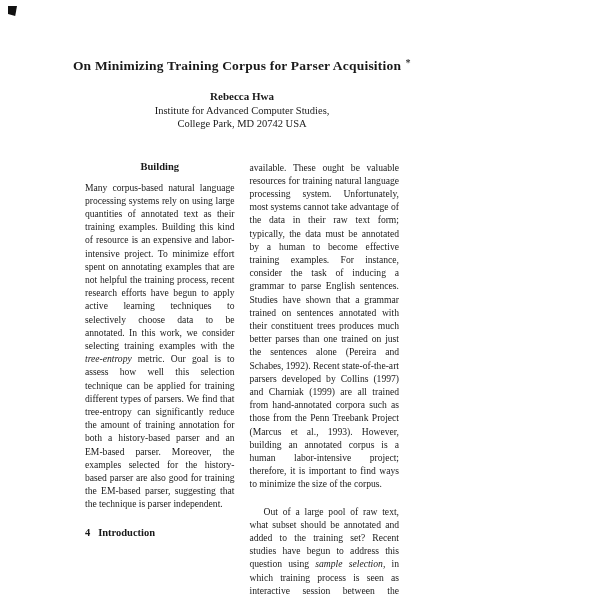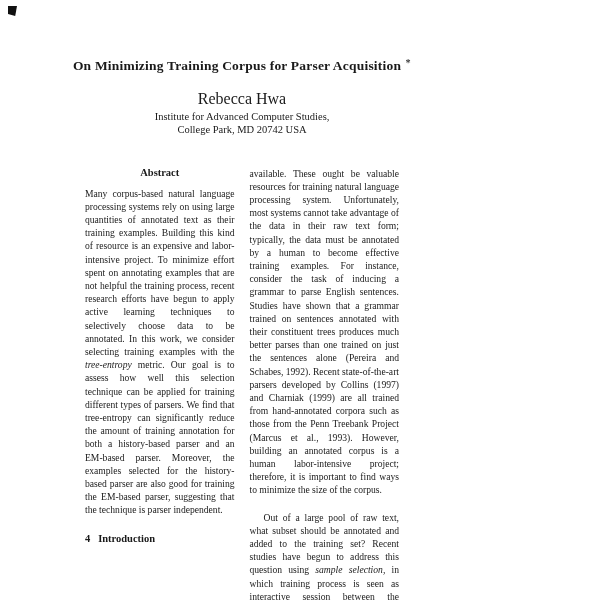--- a/index.html
+++ b/index.html
@@ -33,22 +33,22 @@
     font-size: 13.5px;
     font-weight: bold;
     margin: 0;
     letter-spacing: 0.2px;
   }
   .paper-title sup {
     font-size: 9px;
   }
   .author-name {
     margin-top: 16px;
-    font-size: 16px;
-    font-weight: normal;
+    font-size: 11px;
+    font-weight: bold;
   }
   .affiliation {
     margin-top: 2px;
     font-size: 10.5px;
     line-height: 13.5px;
     text-align: center;
   }
   .columns {
     display: flex;
     gap: 15px;
@@ -97,21 +97,21 @@
     <div class="author-name">Rebecca Hwa</div>
     <div class="affiliation">
       <div>Institute for Advanced Computer Studies,</div>
       <div>College Park, MD 20742 USA</div>
     </div>
   </div>
 
   <div class="columns">
 
     <div class="col">
-      <h2 class="abstract-heading">Abstract</h2>
+      <h2 class="abstract-heading">Building</h2>
       <p class="body-text"><span>Many corpus-based natural language processing systems rely on using large quantities of annotated text as their training examples. Building this kind of resource is an expensive and labor-intensive project. To minimize effort spent on annotating examples that are not helpful the training process, recent research efforts have begun to apply active learning techniques to selectively choose data to be annotated. In this work, we consider selecting training examples with the </span><span class="it">tree-entropy</span><span> metric. Our goal is to assess how well this selection technique can be applied for training different types of parsers. We find that tree-entropy can significantly reduce the amount of training annotation for both a history-based parser and an EM-based parser. Moreover, the examples selected for the history-based parser are also good for training the EM-based parser, suggesting that the technique is parser independent.</span></p>
       <h2 class="section-heading">4   Introduction</h2>
     </div>
 
     <div class="col">
       <p class="body-text">available. These ought be valuable resources for training natural language processing system. Unfortunately, most systems cannot take advantage of the data in their raw text form; typically, the data must be annotated by a human to become effective training examples. For instance, consider the task of inducing a grammar to parse English sentences. Studies have shown that a grammar trained on sentences annotated with their constituent trees produces much better parses than one trained on just the sentences alone (Pereira and Schabes, 1992). Recent state-of-the-art parsers developed by Collins (1997) and Charniak (1999) are all trained from hand-annotated corpora such as those from the Penn Treebank Project (Marcus et al., 1993). However, building an annotated corpus is a human labor-intensive project; therefore, it is important to find ways to minimize the size of the corpus.</p>
       <p class="body-text para-indent"><span>Out of a large pool of raw text, what subset should be annotated and added to the training set? Recent studies have begun to address this question using </span><span class="it">sample selection</span><span>, in which training process is seen as interactive session between the learning system and the human annotator (Lewis and Gale, 1994), (Engelson and Dagan, 1996), (Fujii et al., 1998), (Thompson et al., 1999), and (Ngai</span></p>
     </div>
 
   </div>

